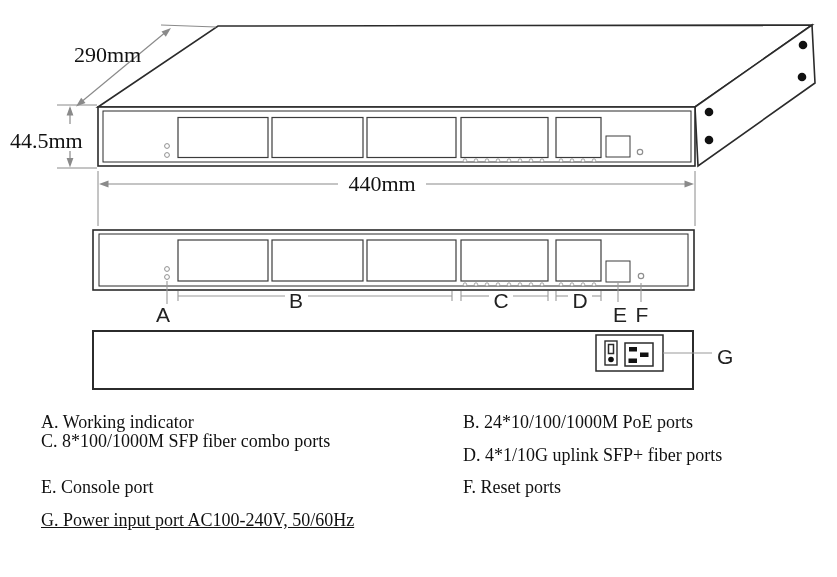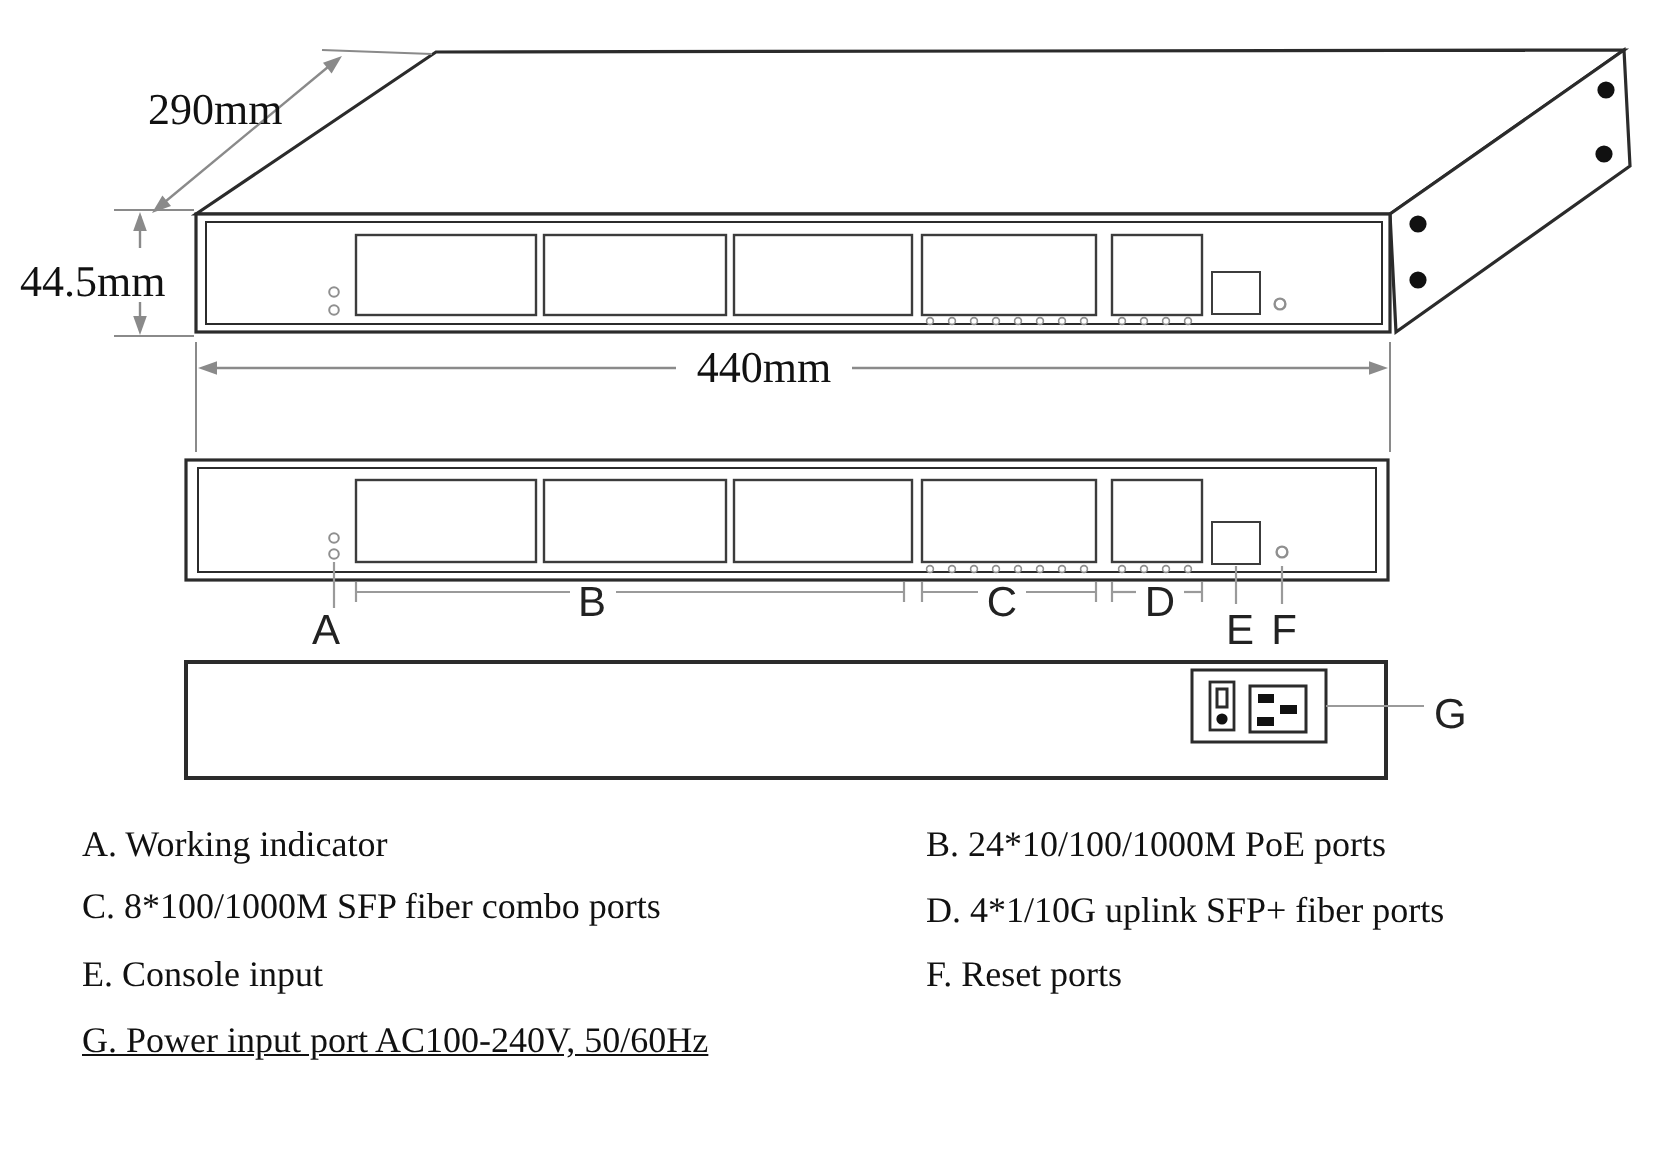--- a/index.html
+++ b/index.html
@@ -183,20 +183,20 @@
       </g>
     </g>
     <line class="callout" stroke-width="1.1" x1="663" y1="353" x2="712" y2="353"></line>
     <text class="callout-text" x="717" y="364">G</text>
   </g>
 </svg>
 
   <div>
     <span class="legend-item" style="left:41px;top:413px;">A. Working indicator</span>
     <span class="legend-item" style="left:463px;top:413px;">B. 24*10/100/1000M PoE ports</span>
-    <span class="legend-item" style="left:41px;top:444px;">C. 8*100/1000M SFP fiber combo ports</span>
+    <span class="legend-item" style="left:41px;top:432px;">C. 8*100/1000M SFP fiber combo ports</span>
     <span class="legend-item" style="left:463px;top:446px;">D. 4*1/10G uplink SFP+ fiber ports</span>
-    <span class="legend-item" style="left:41px;top:478px;">E. Console input</span>
+    <span class="legend-item" style="left:41px;top:478px;">E. Console port</span>
     <span class="legend-item" style="left:463px;top:478px;">F. Reset ports</span>
     <span class="legend-item" style="left:41px;top:511px;text-decoration:underline;">G. Power input port AC100-240V, 50/60Hz</span>
   </div>
 
 </div>
 
 </body></html>

